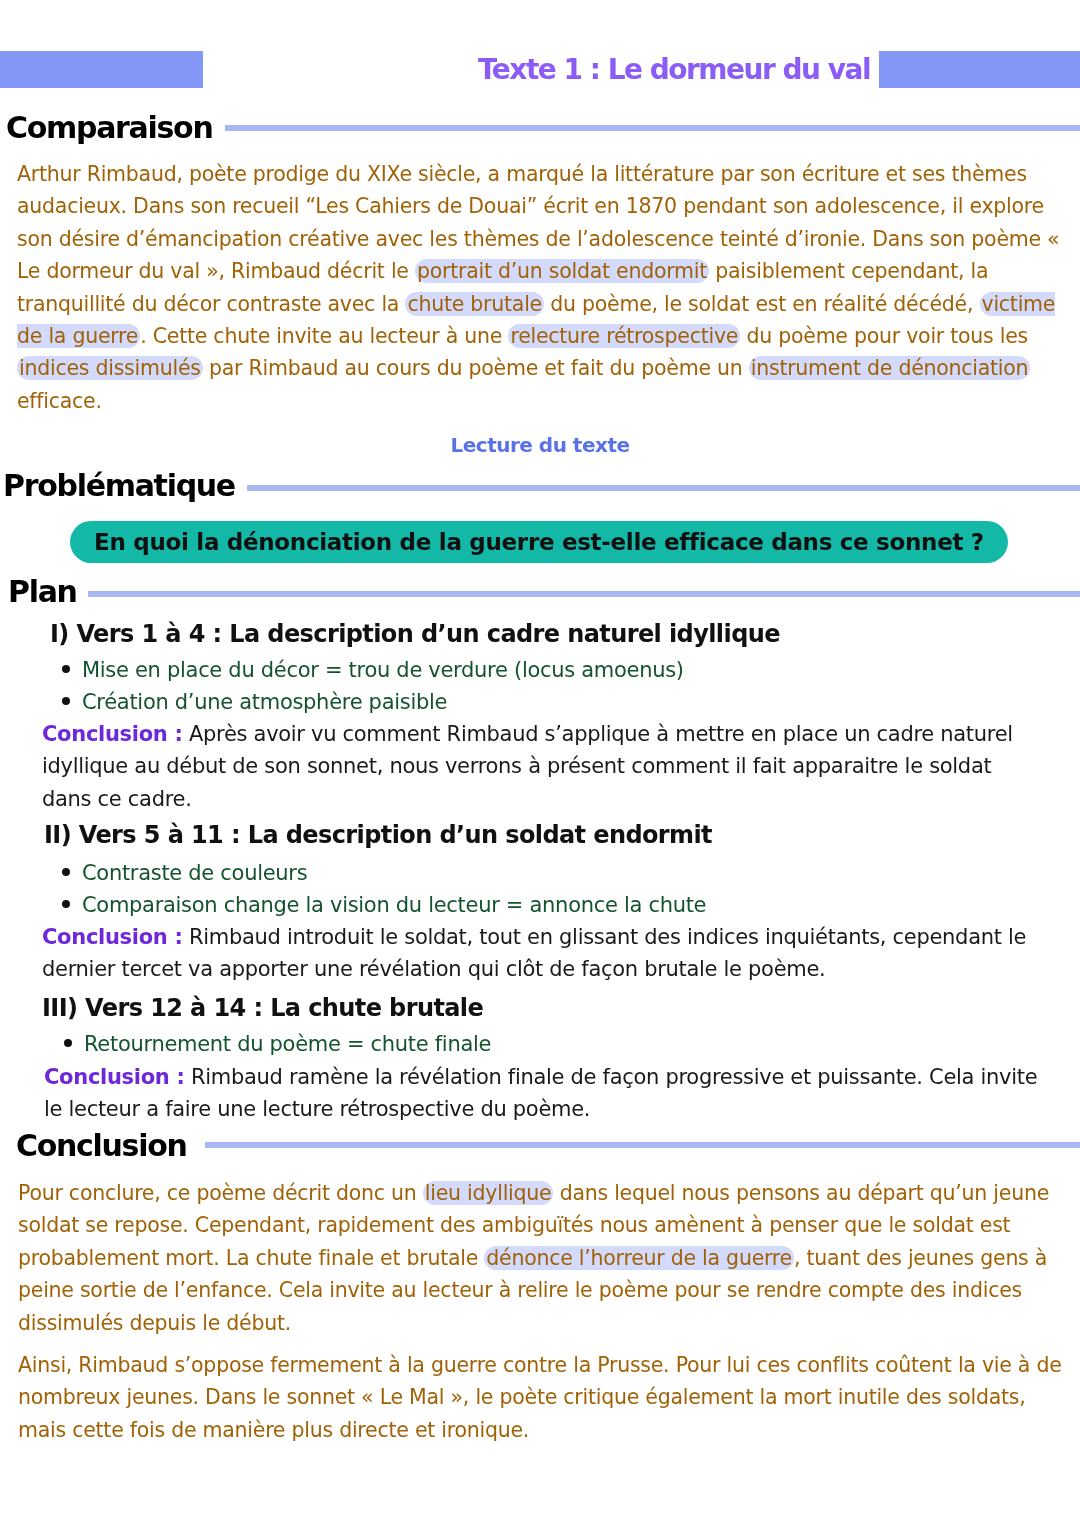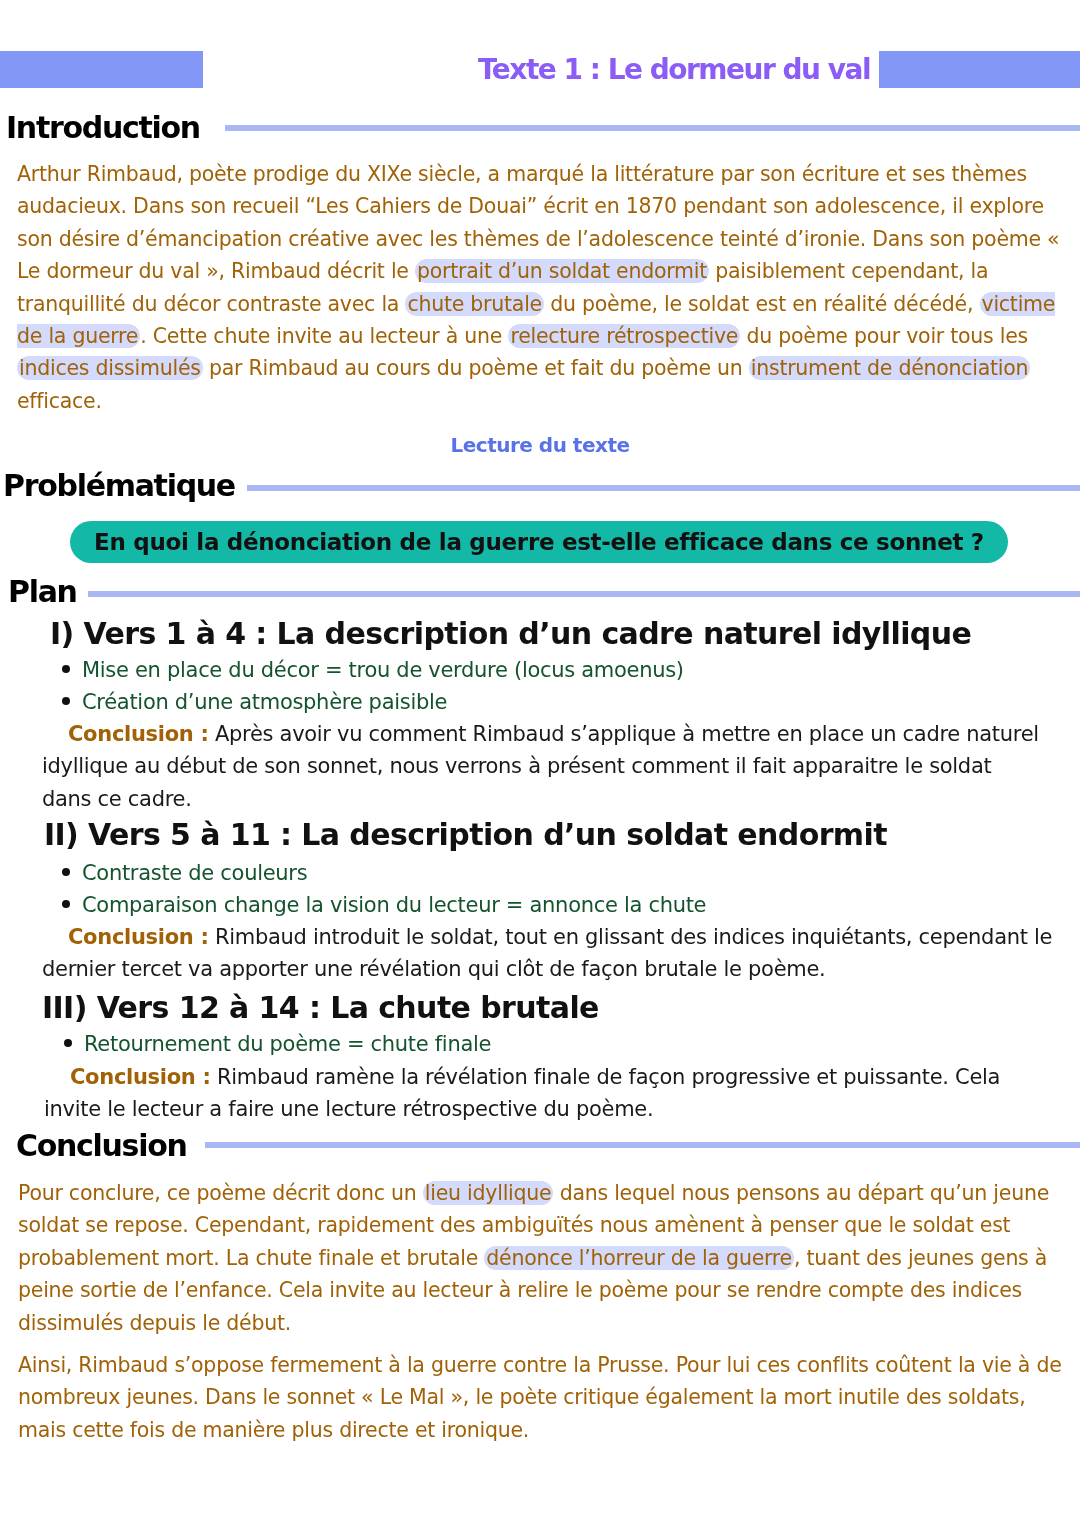--- a/index.html
+++ b/index.html
@@ -34,39 +34,39 @@
     font-weight: bold; font-size: 20px; color: #5a72e8; letter-spacing: -0.5px; line-height: 42px;
   }
 
   .problem-pill {
     position: absolute; left: 70px; top: 521px; width: 938px; height: 42px;
     background: #14b8a6; border-radius: 21px; text-align: center;
     font-weight: bold; font-size: 23px; line-height: 42px; color: #111; letter-spacing: -0.3px;
   }
 
   .part-title {
-    position: absolute; font-weight: bold; font-size: 30px; color: #111; letter-spacing: -0.6px; line-height: 36px;
+    position: absolute; font-weight: bold; font-size: 24px; color: #111; letter-spacing: -0.6px; line-height: 36px;
   }
   .bullet {
     position: absolute; font-size: 21px; line-height: 32px; color: #14532d; letter-spacing: -0.3px;
   }
   .bullet .dot { display: inline-block; width: 8px; height: 8px; border-radius: 50%; background: #111; margin-right: 12px; vertical-align: middle; position: relative; top: -2px; }
   .concl {
     position: absolute; font-size: 21px; line-height: 32.4px; color: #1a1a1a; letter-spacing: -0.3px;
   }
-  .concl b { font-weight: bold; color: #a16207; margin-left: 26px; }
+  .concl b { font-weight: bold; color: #6d28d9; }
 </style>
 </head>
 <body>
 
 <div class="title-bar left"></div>
 <div class="title-bar right"></div>
 <h1 class="title">Texte 1 :  Le dormeur du val</h1>
 
-<div class="sec-head" style="left:6px; top:108px;">Introduction</div>
+<div class="sec-head" style="left:6px; top:108px;">Comparaison</div>
 <div class="sec-line" style="left:225px; top:125px;"></div>
 <p class="para" id="intro-para" style="left:17px; top:158px; width:1050px;"><span>Arthur Rimbaud, poète prodige du XIXe siècle, a marqué la littérature par son écriture et ses thèmes audacieux. Dans son recueil “Les Cahiers de Douai” écrit en 1870 pendant son adolescence, il explore son désire d’émancipation créative avec les thèmes de l’adolescence teinté d’ironie. Dans son poème « Le dormeur du val », Rimbaud décrit le </span><span class="hl">portrait d’un soldat endormit</span><span> paisiblement cependant, la tranquillité du décor contraste avec la </span><span class="hl">chute brutale</span><span> du poème, le soldat est en réalité décédé, </span><span class="hl">victime de la guerre</span><span>. Cette chute invite au lecteur à une </span><span class="hl">relecture rétrospective</span><span> du poème pour voir tous les </span><span class="hl">indices dissimulés</span><span> par Rimbaud au cours du poème et fait du poème un </span><span class="hl">instrument de dénonciation</span><span> efficace.</span></p>
 
 <div class="reading">Lecture du texte</div>
 
 <div class="sec-head" style="left:3px; top:466px;">Problématique</div>
 <div class="sec-line" style="left:247px; top:485px;"></div>
 <div class="problem-pill">En quoi la dénonciation de la guerre est-elle efficace dans ce sonnet ?</div>
 
 <div class="sec-head" style="left:8px; top:572px;">Plan</div>

